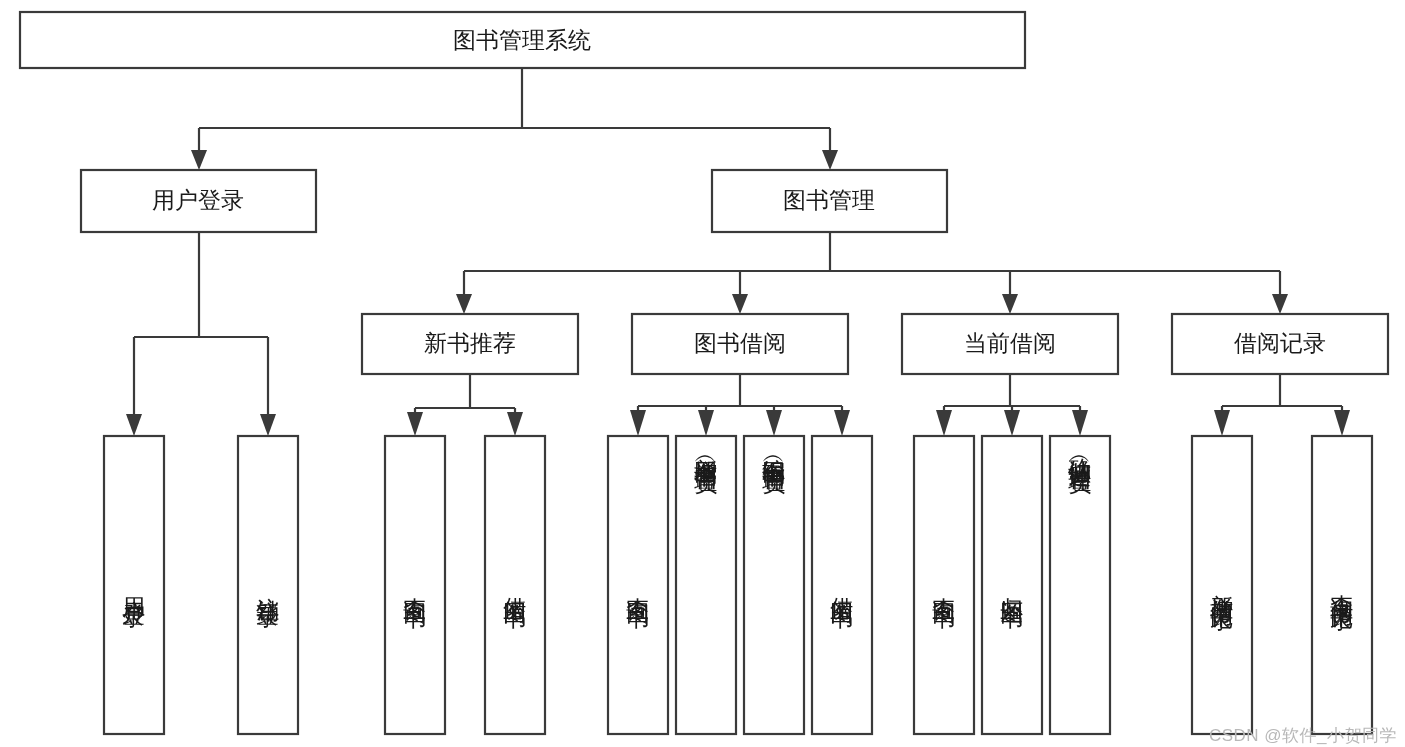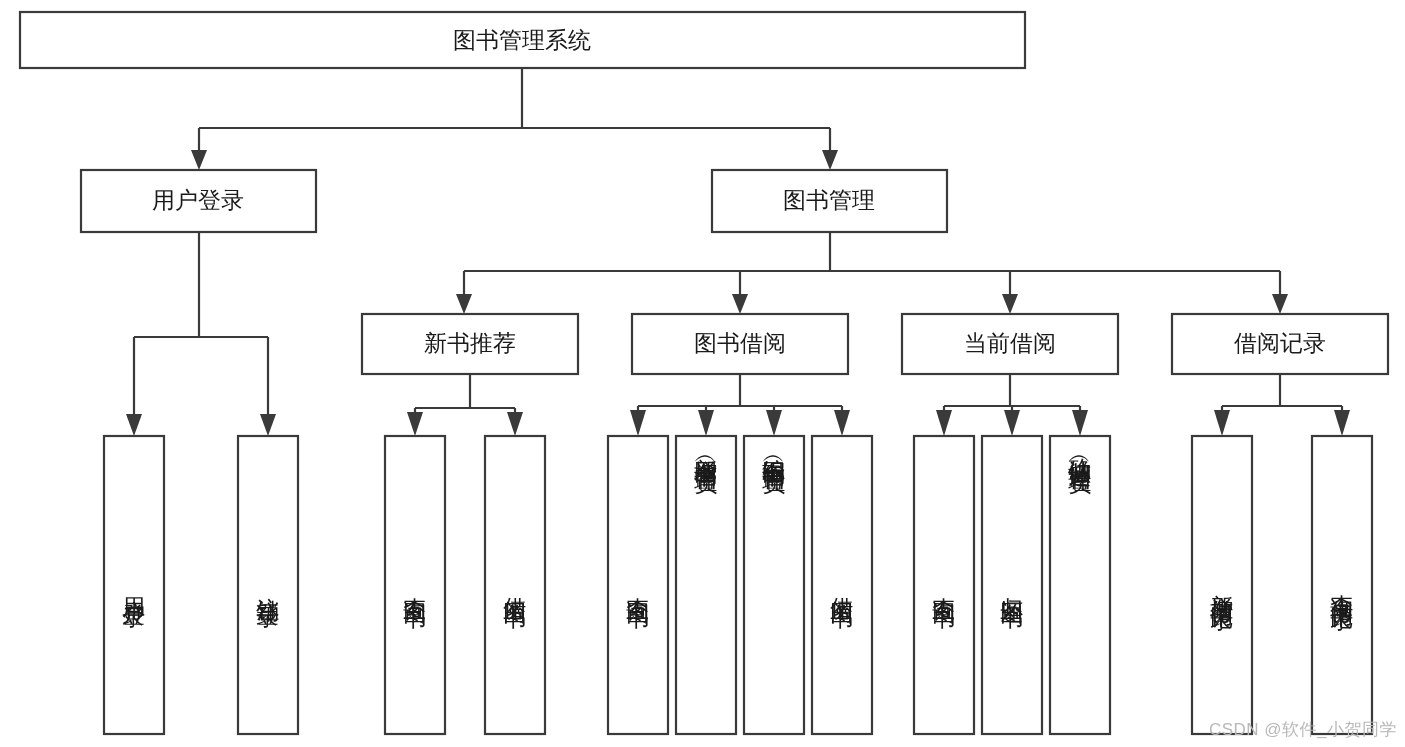--- a/index.html
+++ b/index.html
@@ -50,21 +50,21 @@
   }
   .label-v {
     font-size: 23px;
     writing-mode: vertical-rl;
     text-orientation: upright;
     letter-spacing: 4px;
   }
   .watermark {
     position: absolute;
     right: 8px;
-    bottom: 6px;
+    bottom: 0;
     font-family: "Liberation Sans", "DejaVu Sans", sans-serif;
     font-size: 17px;
     color: #b8b8b8;
     letter-spacing: 0.5px;
     white-space: nowrap;
     pointer-events: none;
   }
 </style>
 </head>
 <body>

